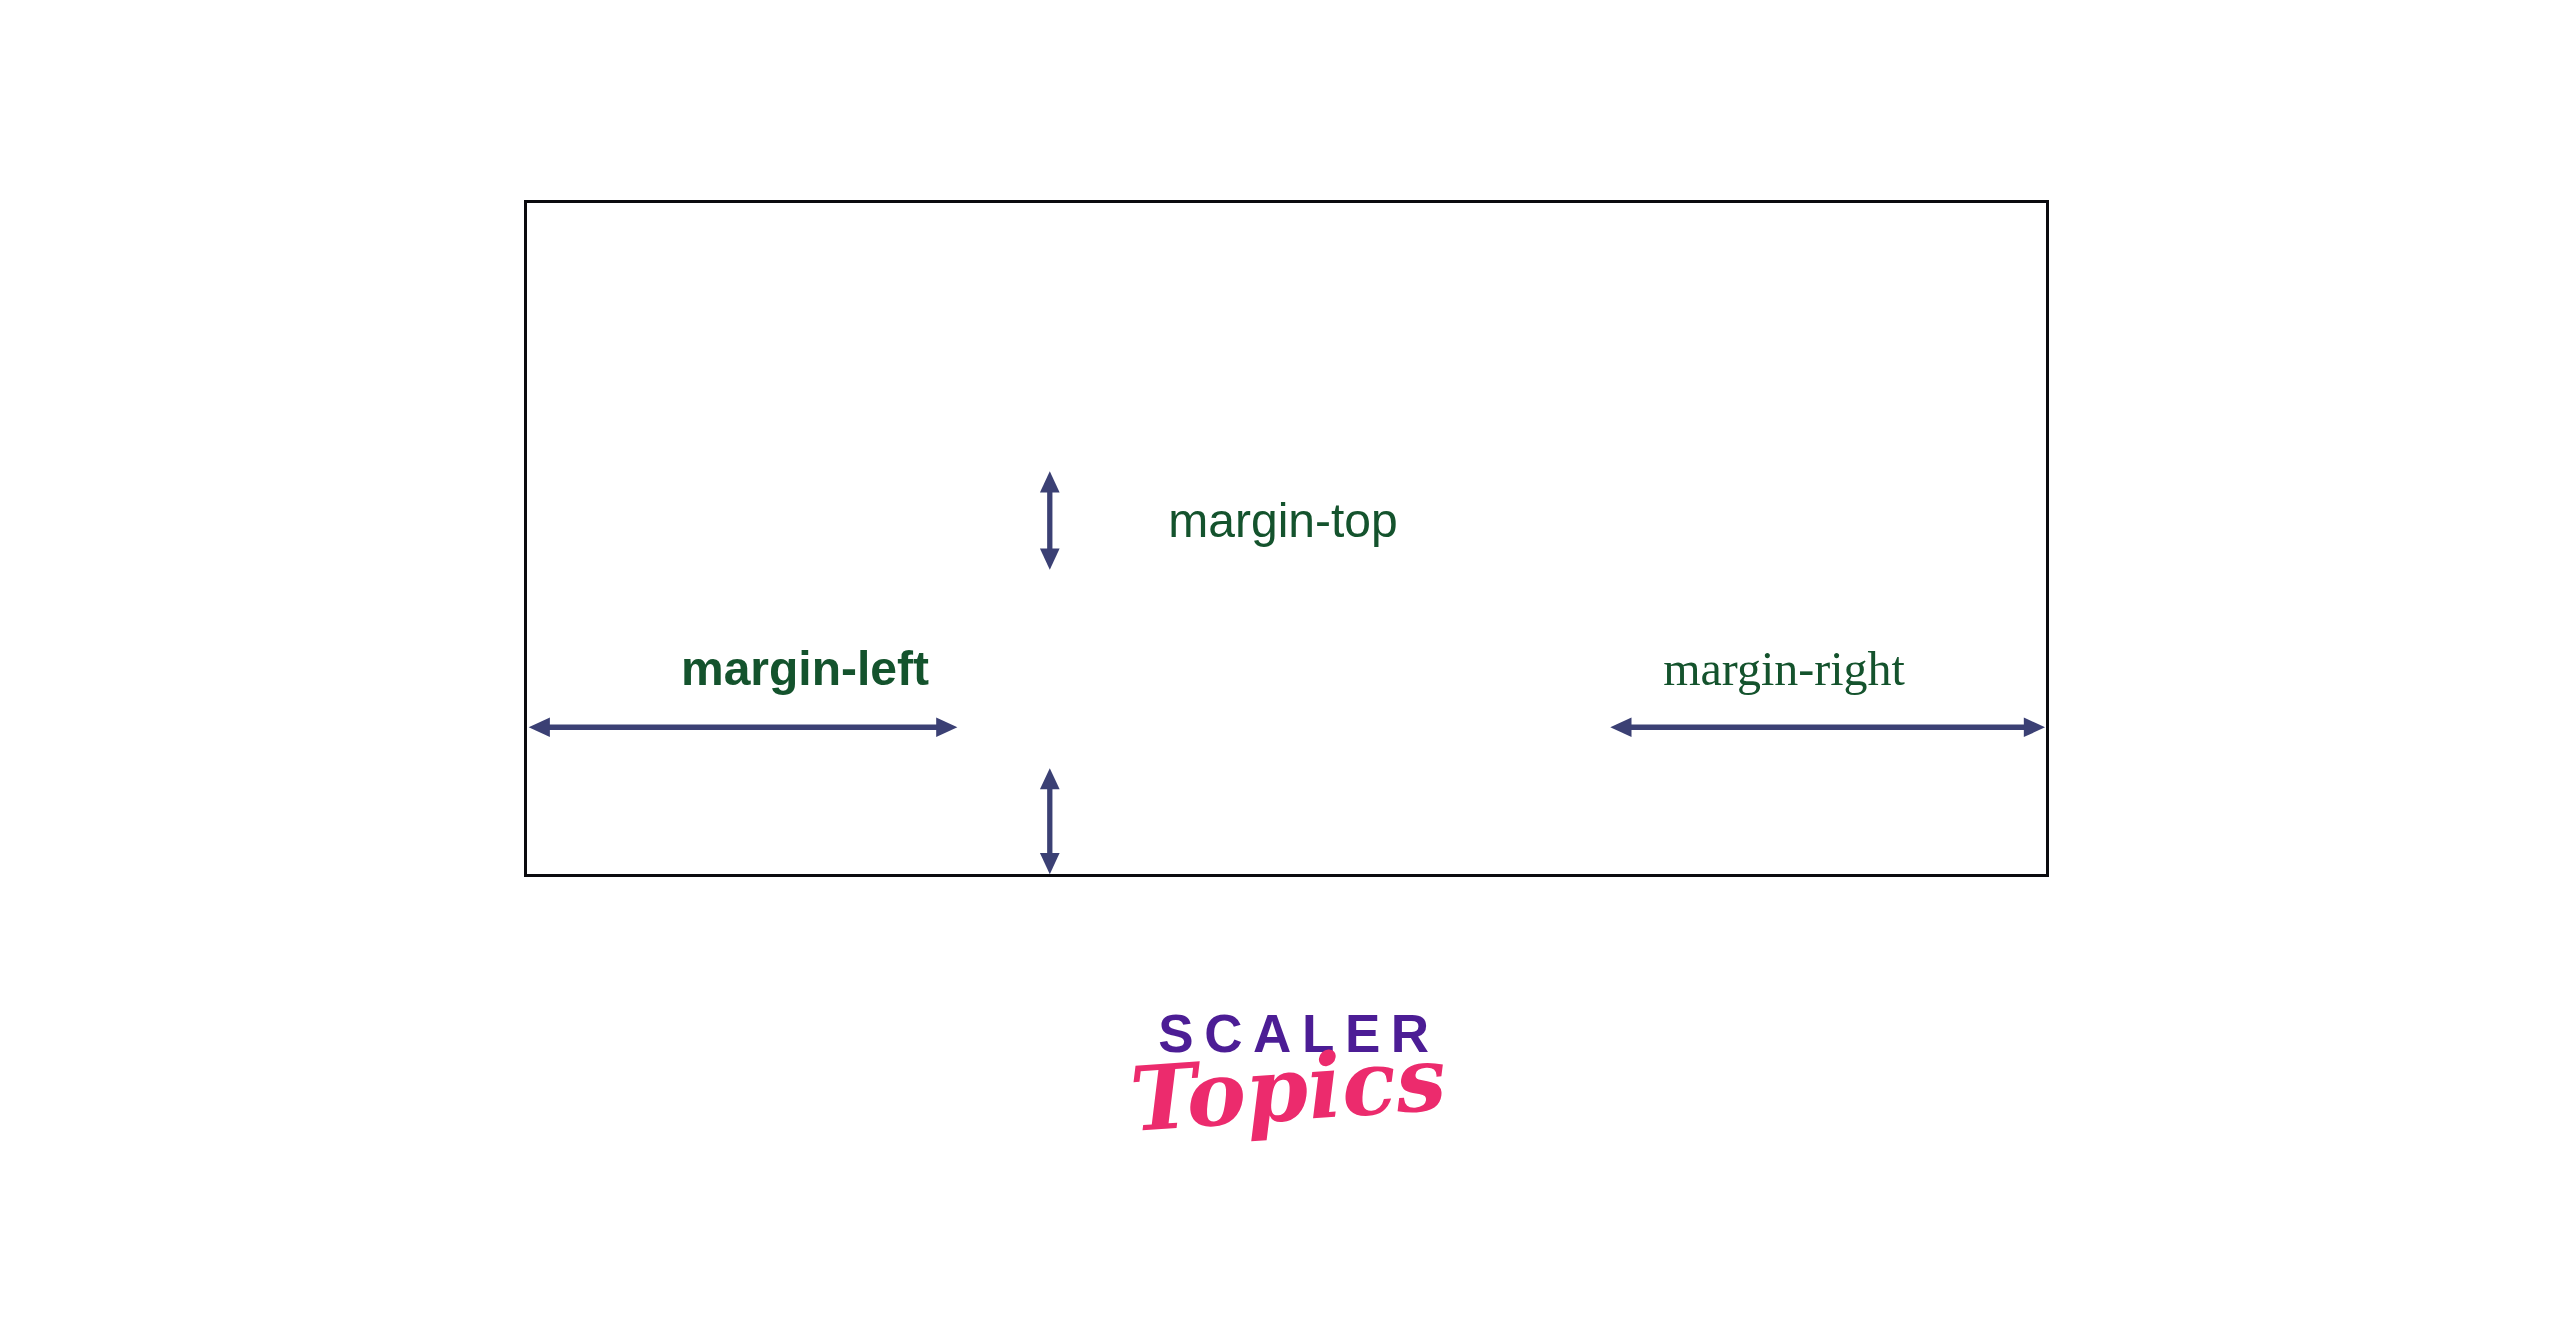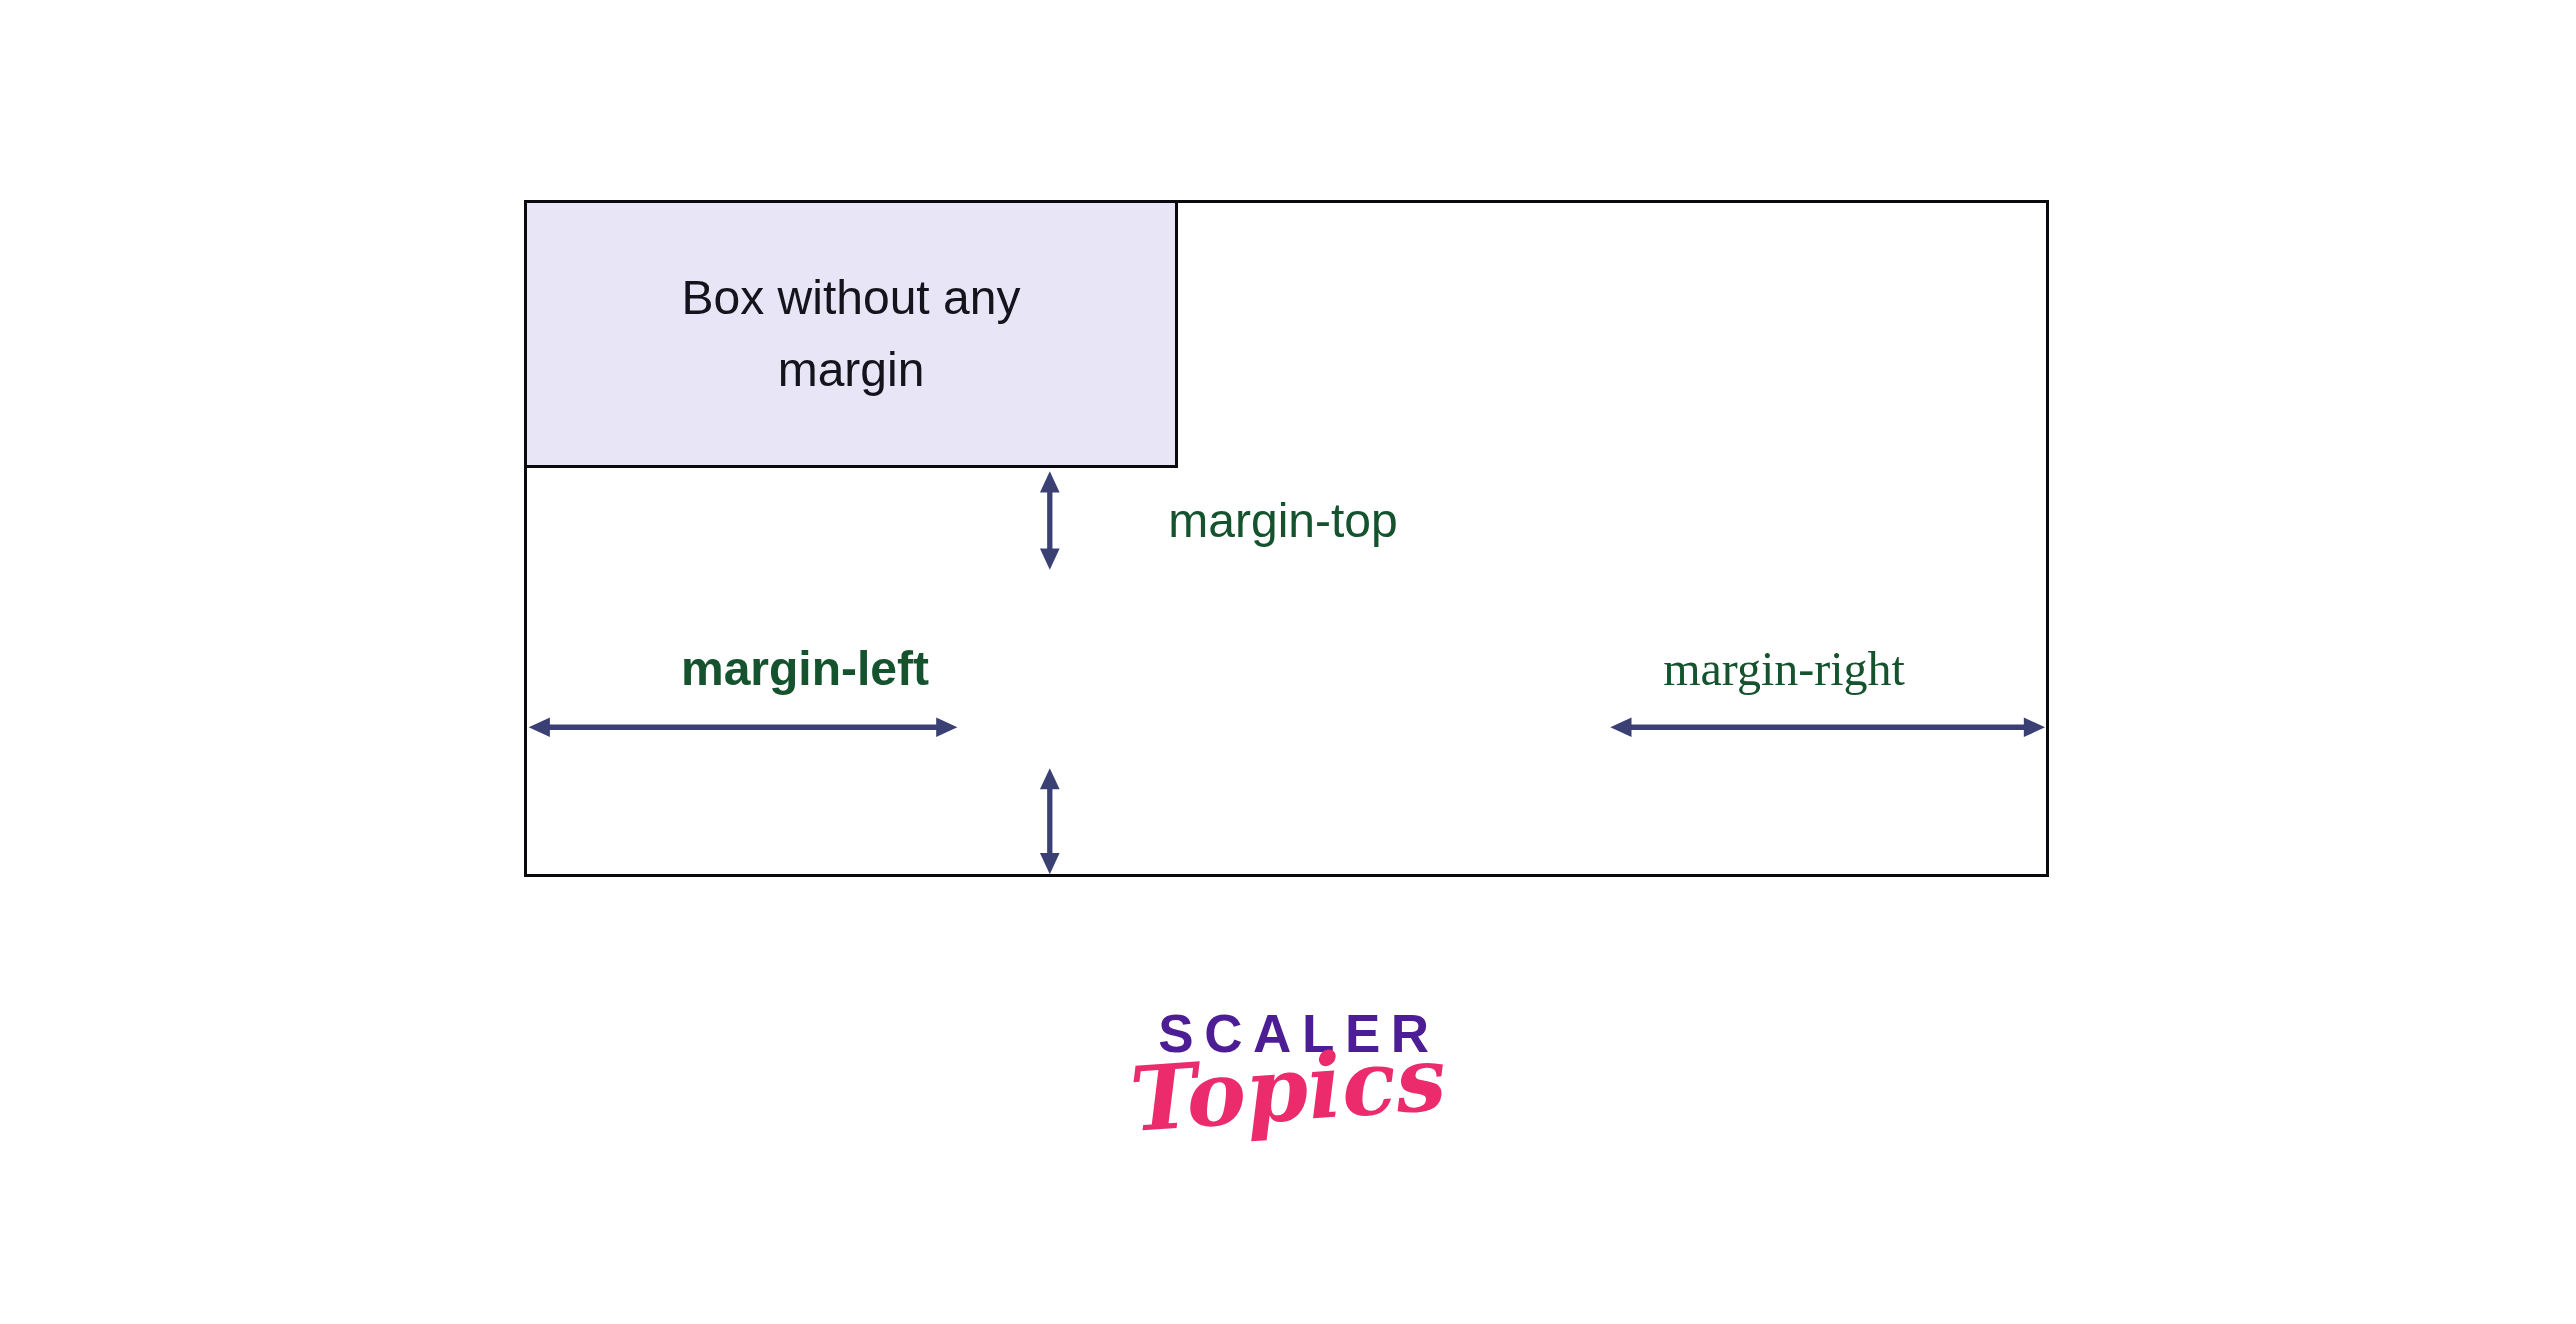--- a/index.html
+++ b/index.html
@@ -108,23 +108,20 @@
     color: #ec2b6d;
     white-space: nowrap;
   }
 </style>
 </head>
 <body>
 
 <div class="canvas">
 
   <div class="outer-box">
-    <div class="box box-no-margin">
-      <span class="box-label">Box without any margin</span>
-    </div>
   </div>
 
   <svg class="arrows" viewBox="0 0 3401 1749" xmlns="http://www.w3.org/2000/svg">
 
     <g>
       <line class="arrow-line" x1="1386" y1="646" x2="1386" y2="728"></line>
       <polygon class="arrow-head" points="1386,622 1373,650 1399,650"></polygon>
       <polygon class="arrow-head" points="1386,752 1373,724 1399,724"></polygon>
     </g>
 

